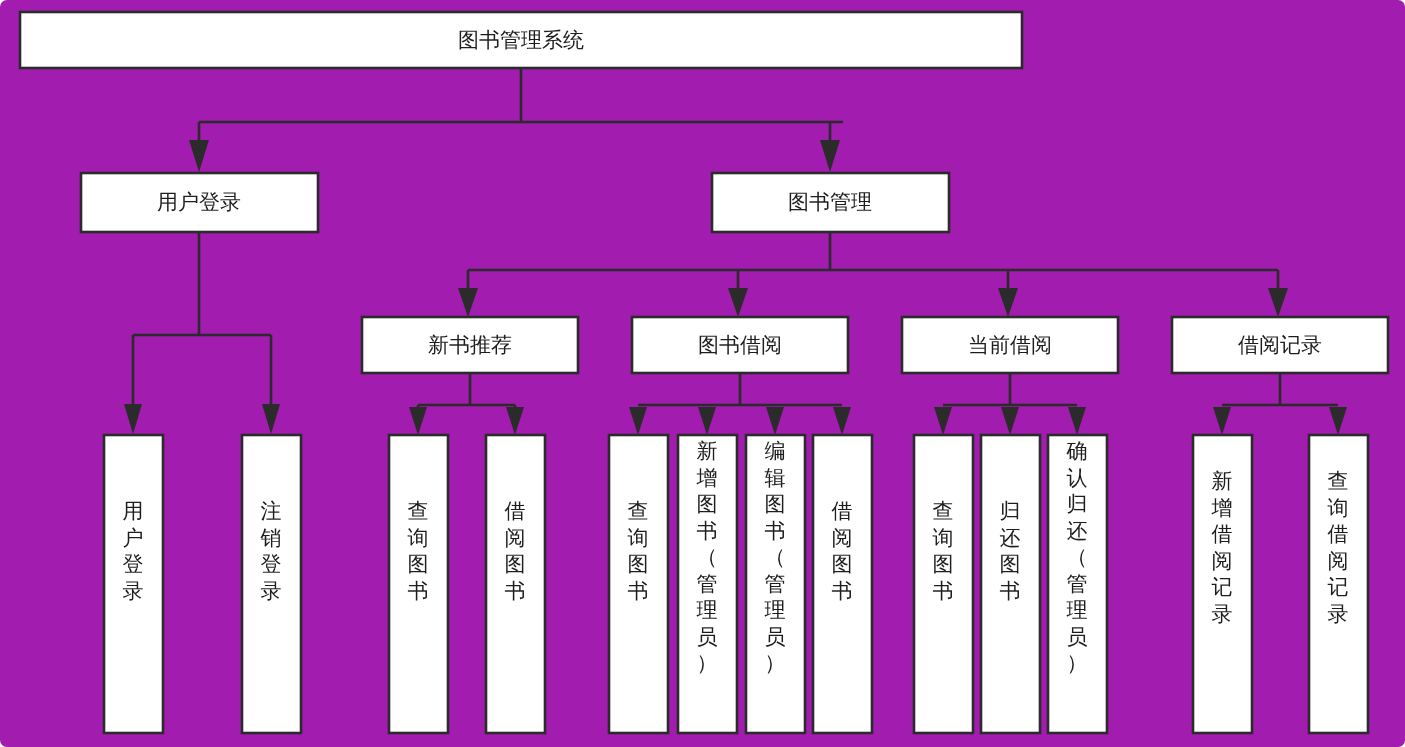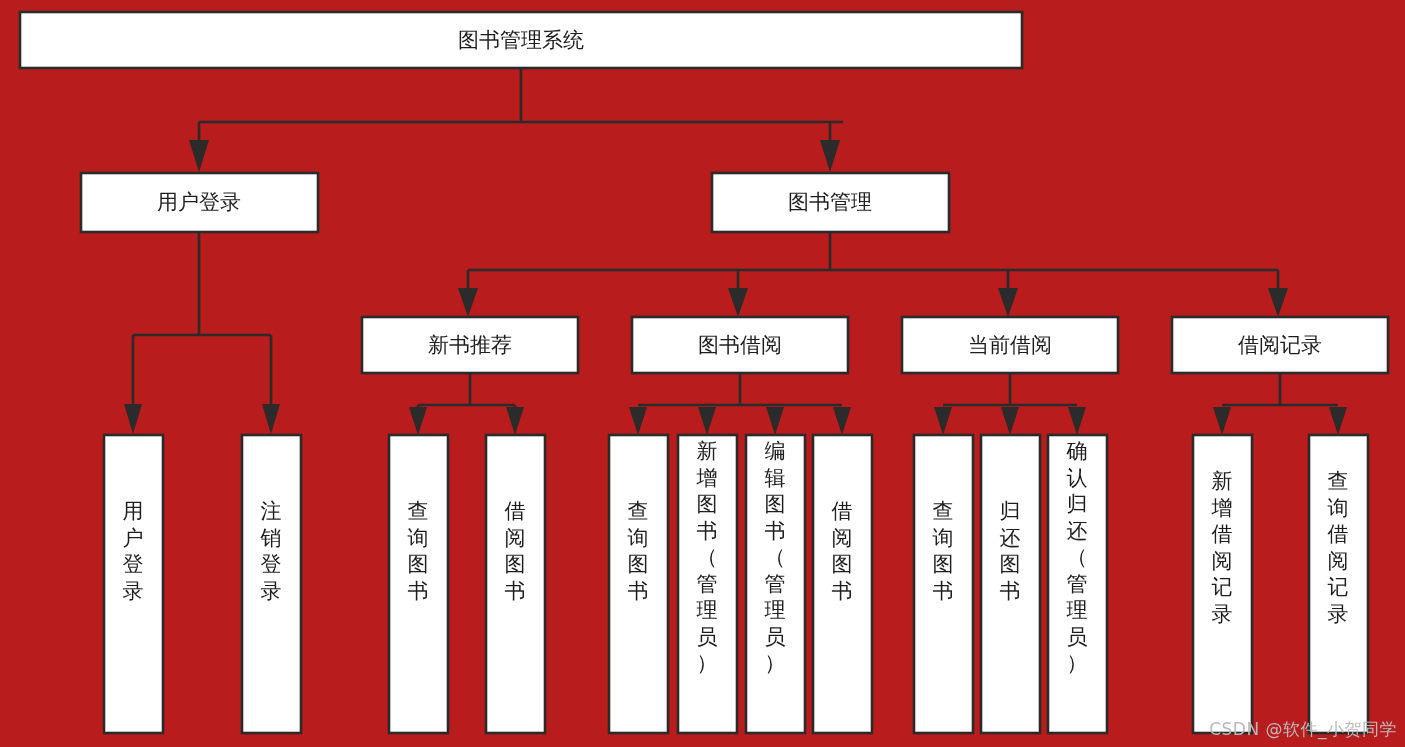--- a/index.html
+++ b/index.html
@@ -7,22 +7,23 @@
     padding: 0;
     background: #ffffff;
   }
   body {
     font-family: "DejaVu Sans", "Liberation Sans", sans-serif;
   }
   #diagram-root {
     position: relative;
     width: 1405px;
     height: 747px;
-    background: #b91c1c;
+    background: #a21caf;
     overflow: hidden;
+    border-radius: 7px;
   }
   svg.diagram-canvas {
     position: absolute;
     top: 0;
     left: 0;
     width: 1405px;
     height: 747px;
     display: block;
   }
   .node-box {
@@ -223,15 +224,14 @@
       <rect class="node-box" x="1193" y="435" width="59" height="298"></rect>
       <text class="node-label-v" x="1222" y="488"><tspan x="1222" y="488">新</tspan><tspan x="1222" y="514.5">增</tspan><tspan x="1222" y="541">借</tspan><tspan x="1222" y="567.5">阅</tspan><tspan x="1222" y="594">记</tspan><tspan x="1222" y="620.5">录</tspan></text>
     </g>
     <g>
       <rect class="node-box" x="1309" y="435" width="59" height="298"></rect>
       <text class="node-label-v" x="1338" y="488"><tspan x="1338" y="488">查</tspan><tspan x="1338" y="514.5">询</tspan><tspan x="1338" y="541">借</tspan><tspan x="1338" y="567.5">阅</tspan><tspan x="1338" y="594">记</tspan><tspan x="1338" y="620.5">录</tspan></text>
     </g>
 
   </svg>
 
-  <div class="watermark">CSDN @软件_小贺同学</div>
 
 </div>
 
 </body></html>

